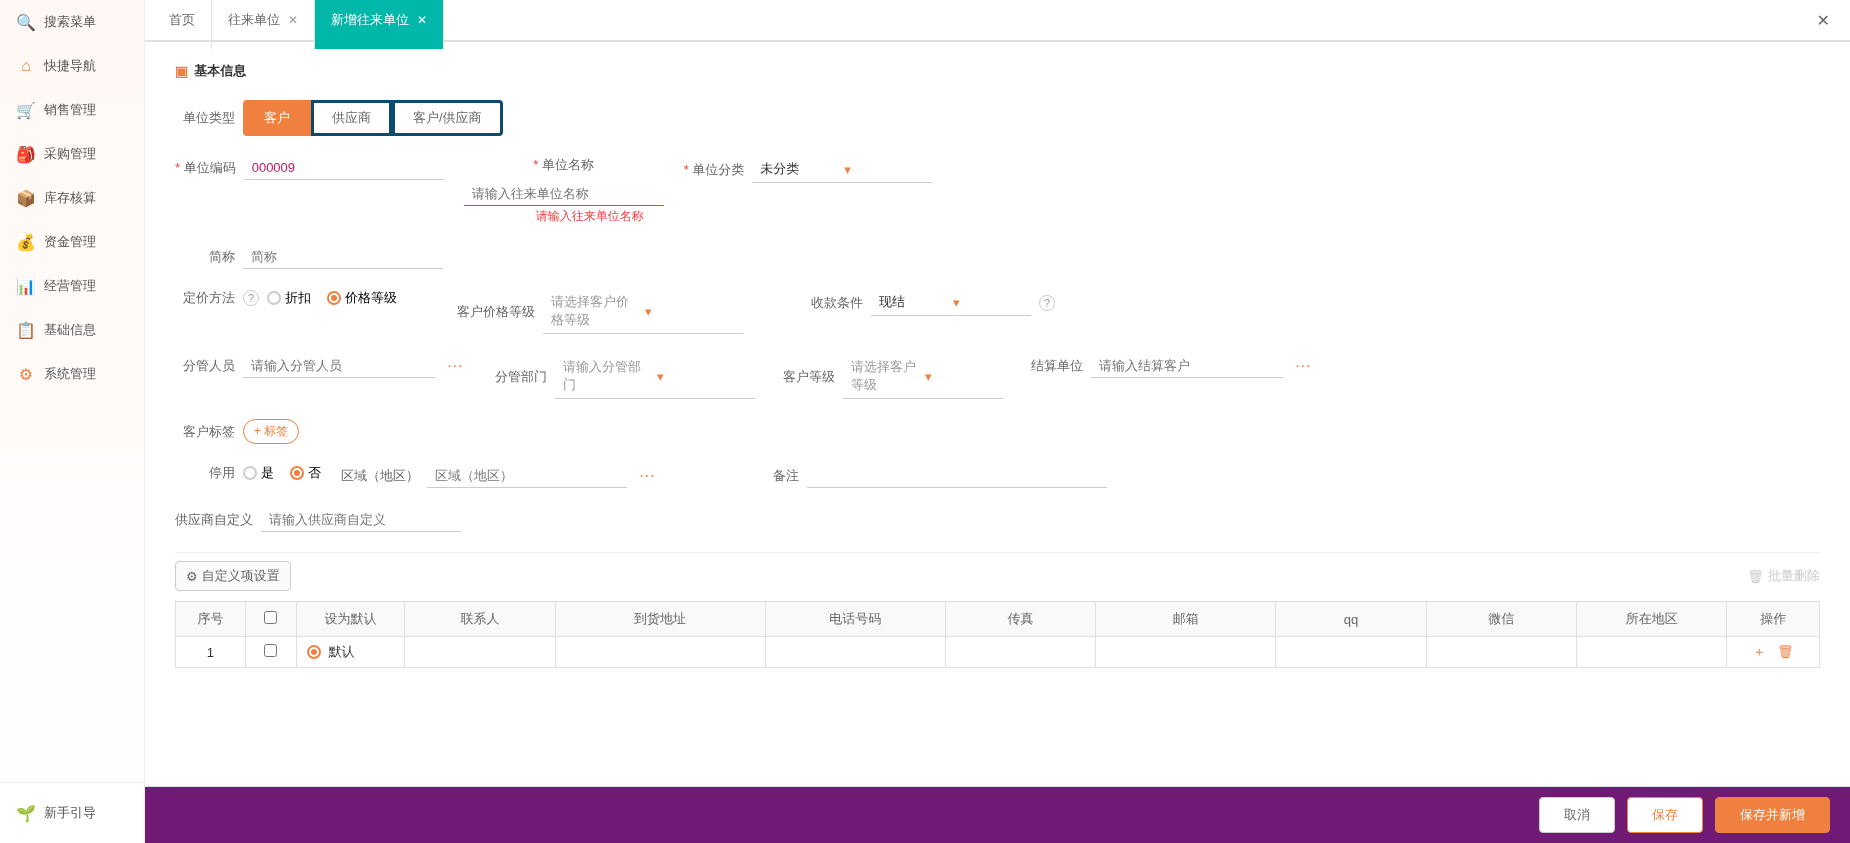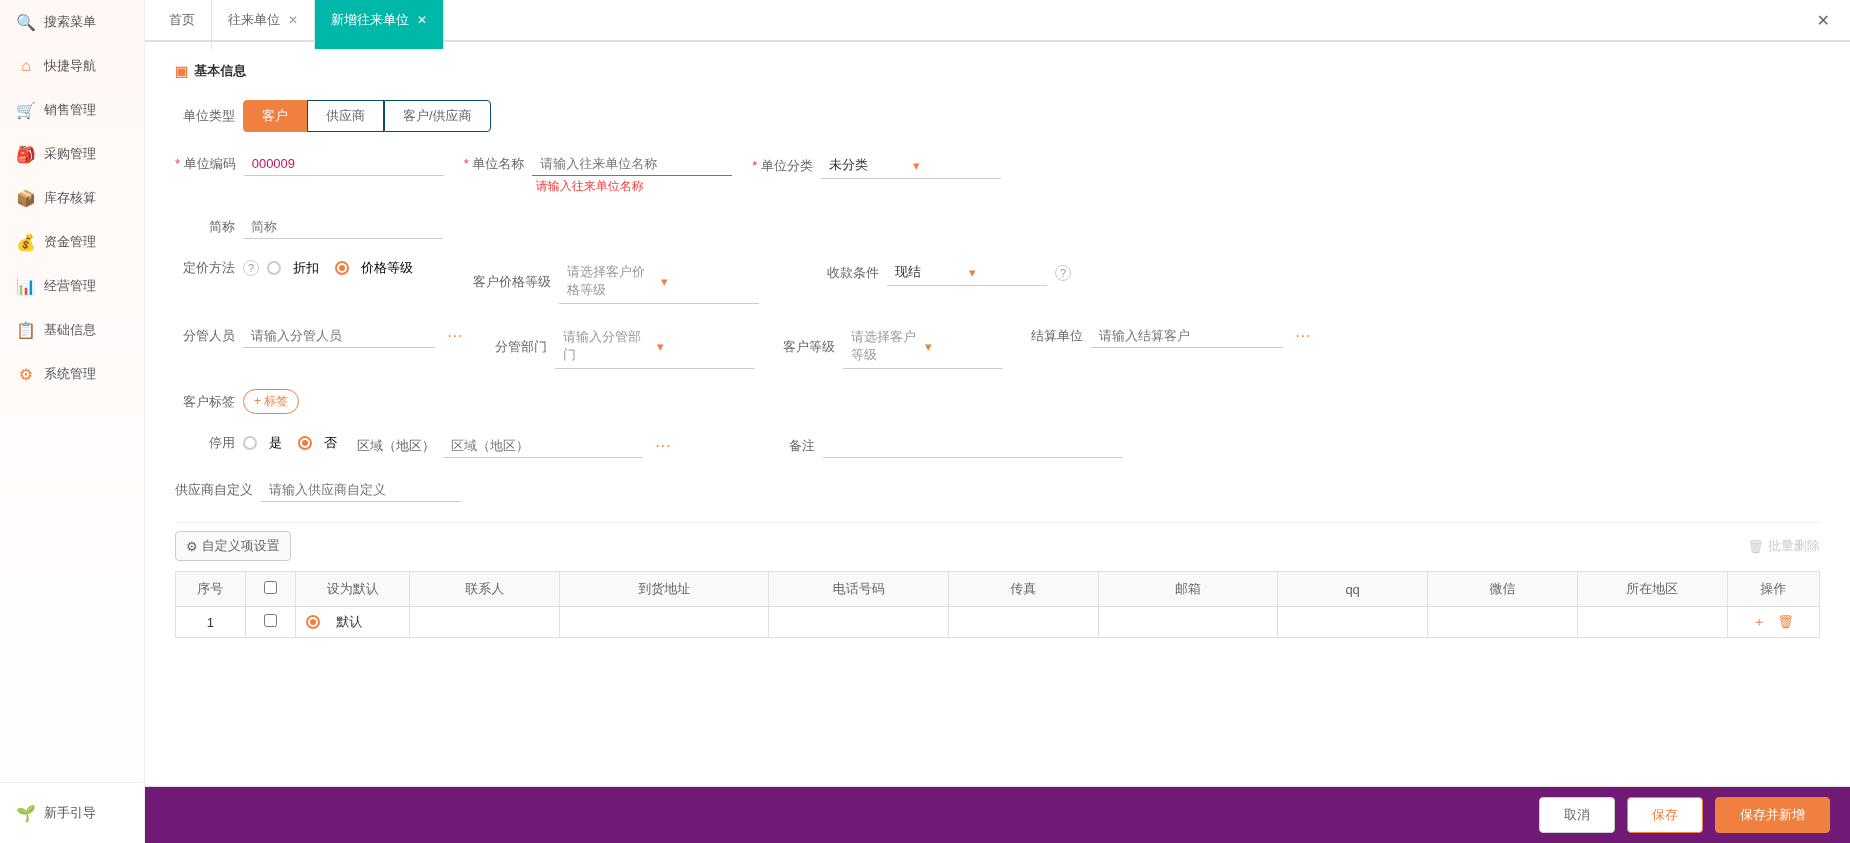--- a/index.html
+++ b/index.html
@@ -101,21 +101,21 @@
       background: transparent;
       min-width: 160px;
     }
     .form-input.error { border-bottom-color: #f04040; }
     .error-msg { color: #f04040; font-size: 12px; margin-top: 2px; }
 
     
     .type-btn-group { display: flex; gap: 0; }
     .type-btn {
       padding: 6px 18px;
-      border: 1px solid #0c4a6e;
+      border: 3px solid #0c4a6e;
       background: #fff;
       cursor: pointer;
       color: #666;
       font-size: 13px;
     }
     .type-btn:first-child { border-radius: 4px 0 0 4px; }
     .type-btn:last-child { border-radius: 0 4px 4px 0; }
     .type-btn.active { background: #f08040; color: #fff; border-color: #f08040; }
 
     
@@ -128,21 +128,21 @@
       padding: 4px 8px;
       min-width: 160px;
       cursor: pointer;
       color: #999;
     }
     .form-select .chevron { color: #f08040; margin-left: auto; }
     .form-select span { flex: 1; }
 
     
     .radio-group { display: flex; align-items: center; gap: 16px; }
-    .radio-item { display: flex; align-items: center; gap: 12px; cursor: pointer; }
+    .radio-item { display: flex; align-items: center; gap: 4px; cursor: pointer; }
     .radio-circle {
       width: 14px; height: 14px; border-radius: 50%;
       border: 2px solid #ccc;
       display: flex; align-items: center; justify-content: center;
     }
     .radio-circle.checked { border-color: #f08040; }
     .radio-circle.checked::after { content: ''; width: 6px; height: 6px; border-radius: 50%; background: #f08040; }
 
     
     .tag-btn {
@@ -280,21 +280,21 @@
         </div>
       </div>
     </div>
 
     <div class="form-row">
       <div class="form-field">
         <span class="form-label required-label">单位编码</span>
         <input class="form-input" type="text" style="min-width: 200px;" value="000009">
       </div>
       <div class="form-field" style="flex-direction: column; align-items: flex-start; gap: 2px;">
-        <div style="display:flex; align-items:center; gap:8px;">
+        <div style="display:flex; align-items:center; gap:8px;flex-direction:column;">
           <span class="form-label required-label">单位名称</span>
           <input class="form-input error" type="text" style="min-width: 200px;" placeholder="请输入往来单位名称">
         </div>
         <div style="margin-left:72px;">
           <span class="error-msg">请输入往来单位名称</span>
         </div>
       </div>
       <div class="form-field">
         <span class="form-label required-label">单位分类</span>
         <div class="form-select" style="min-width:180px; color:#333;">

